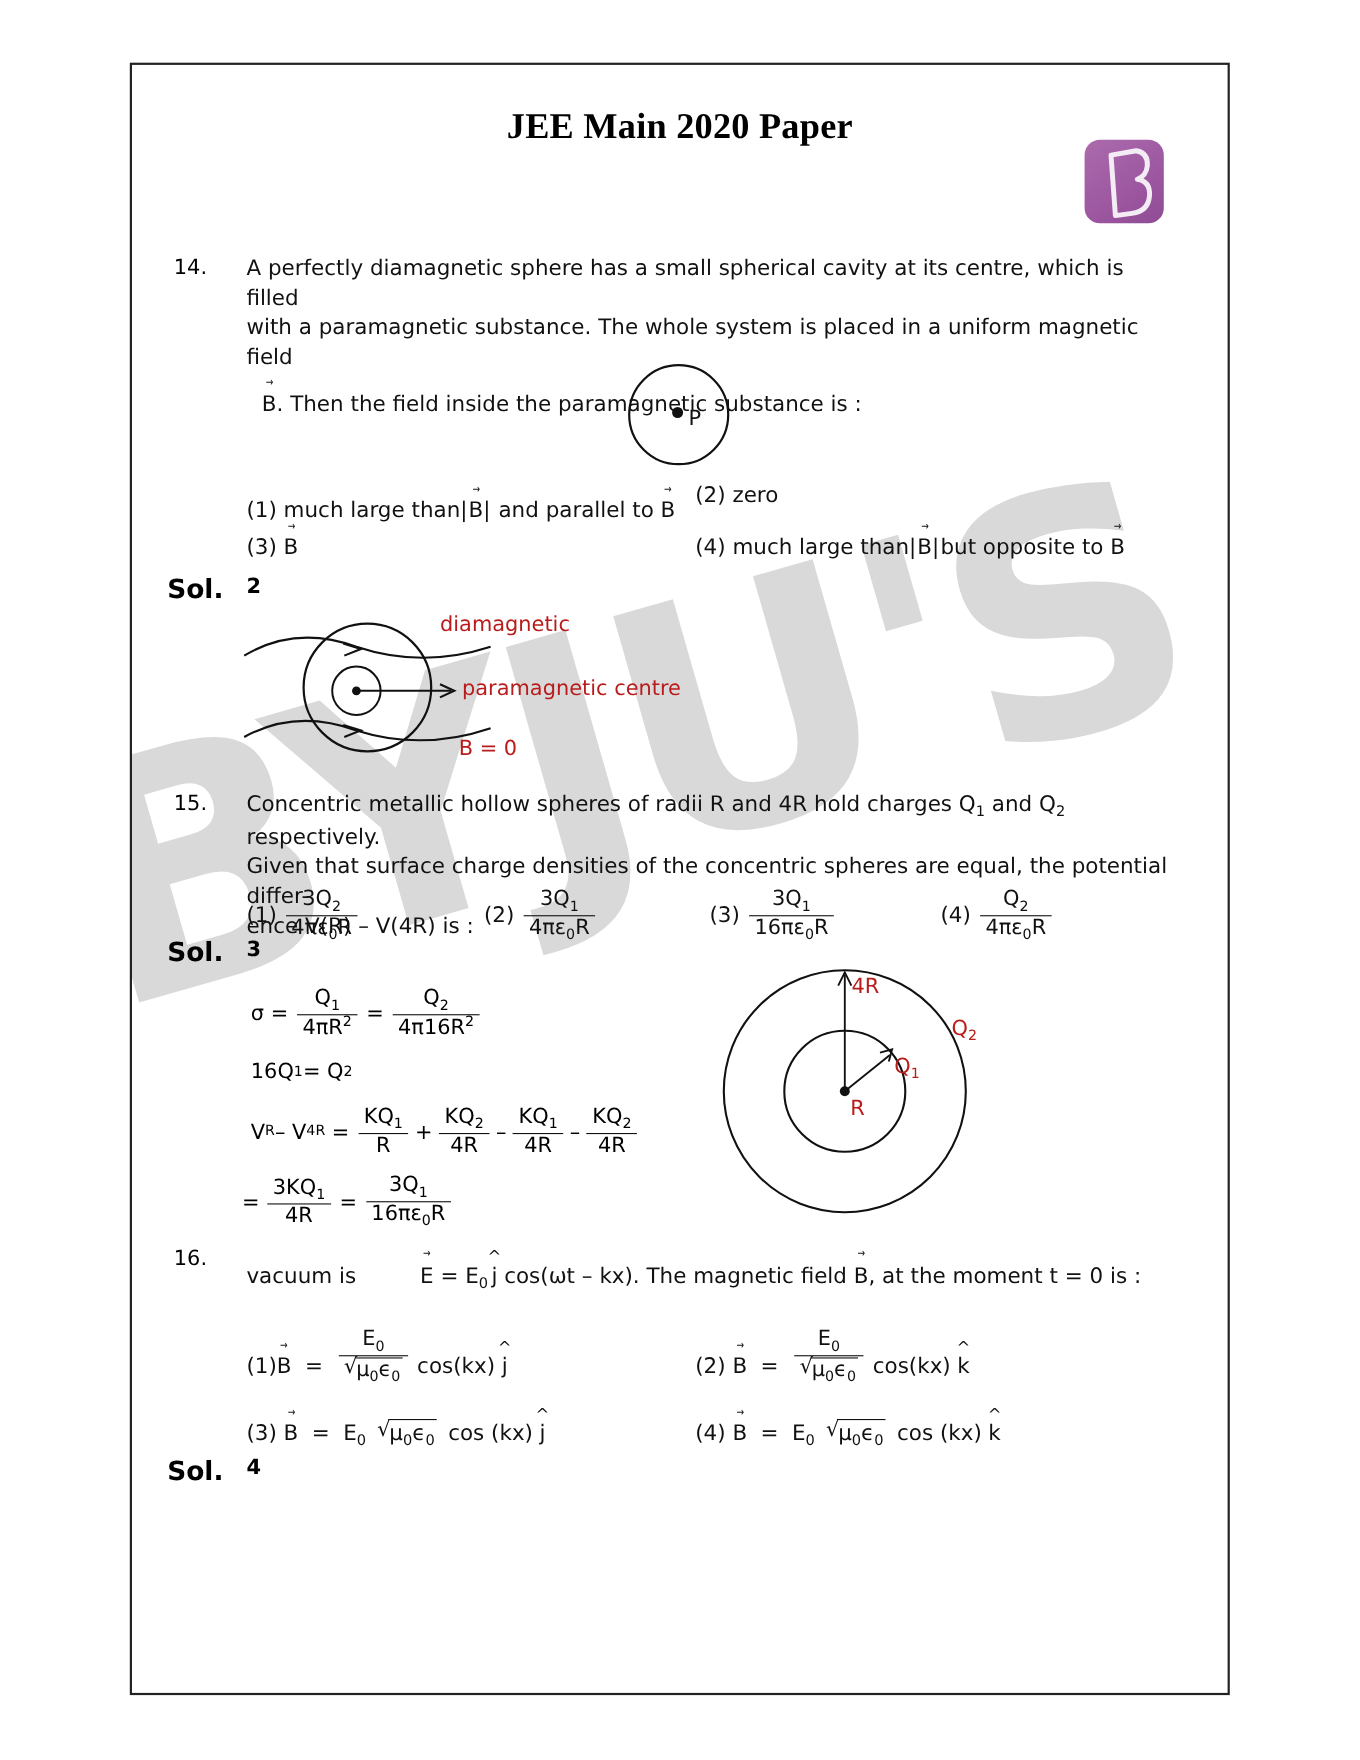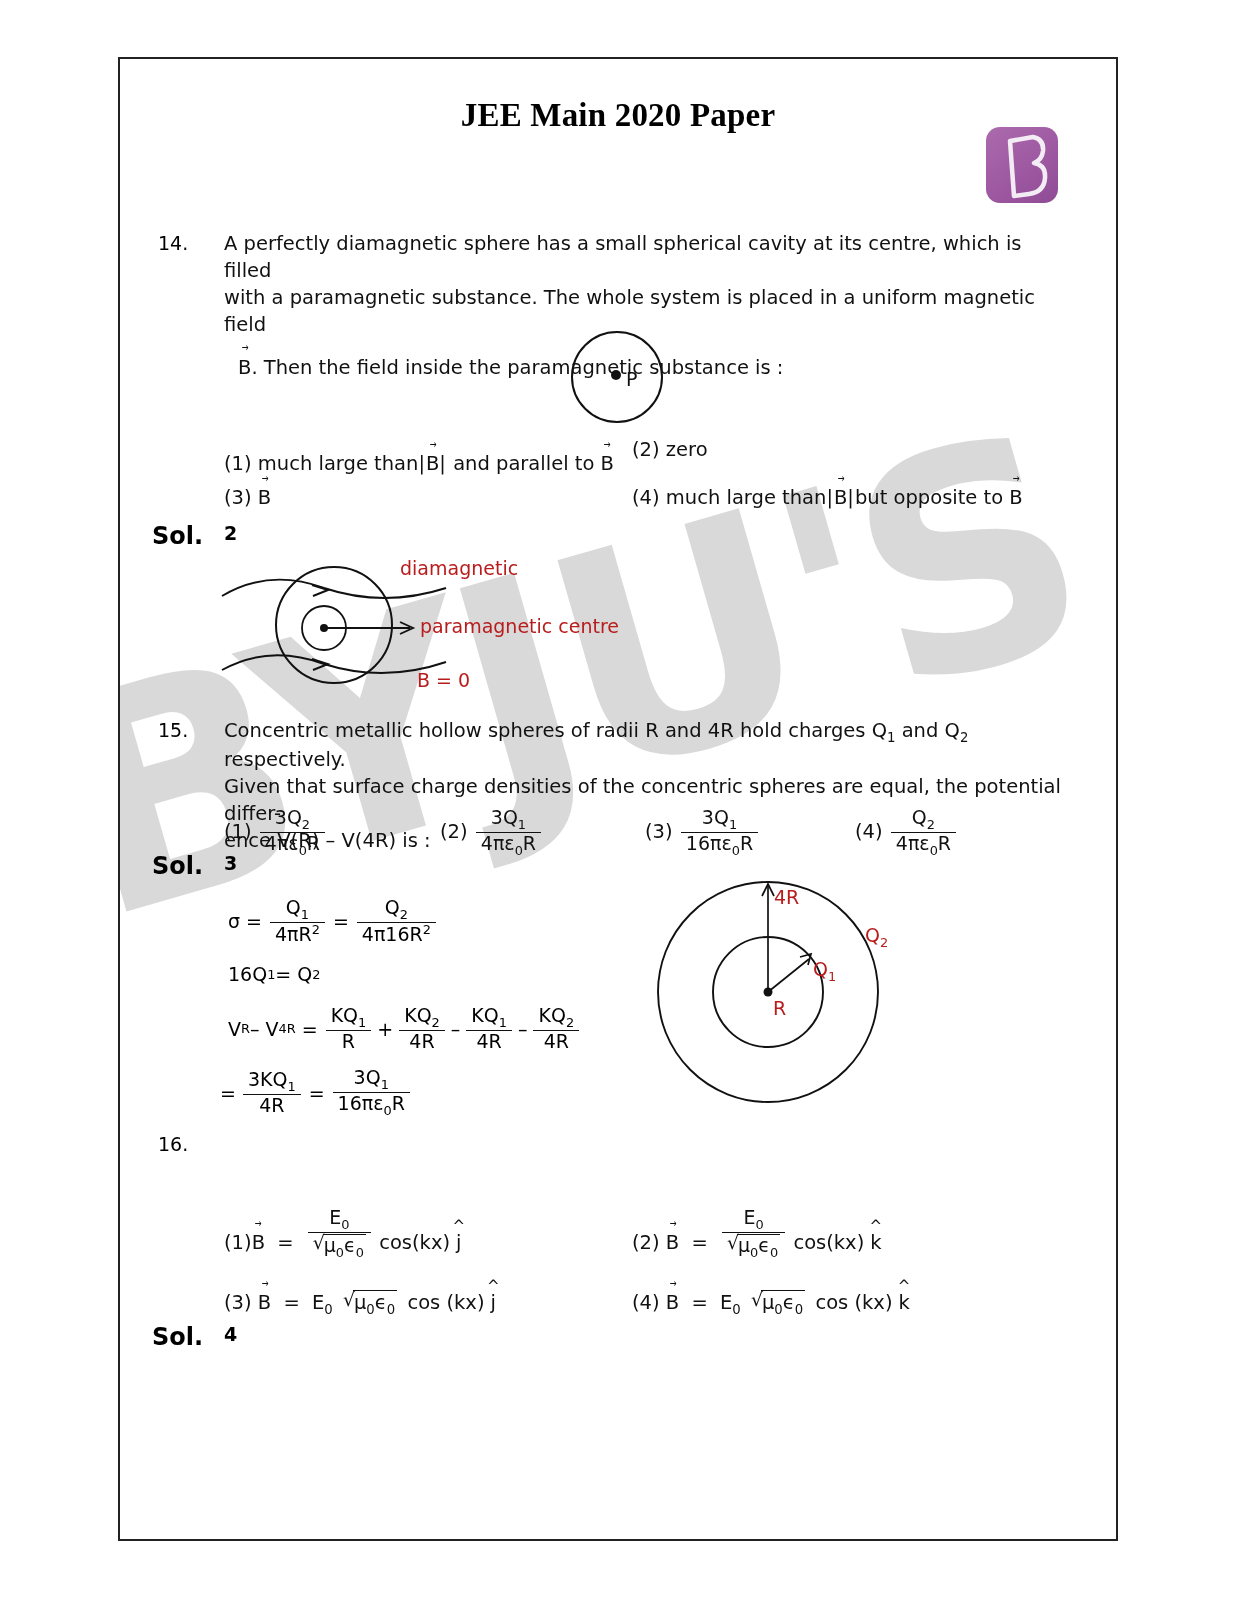--- a/index.html
+++ b/index.html
@@ -365,20 +365,24 @@
       <path d="M180 90 l11 -3 -3 11" fill="none" stroke="#111" stroke-width="1.7"></path>
     </svg>
     <div class="diagram-label" style="left:654px; top:827px;">4R</div>
     <div class="diagram-label" style="left:653px; top:938px;">R</div>
     <div class="diagram-label" style="left:693px; top:899px;"><span>Q</span><sub>1</sub></div>
     <div class="diagram-label" style="left:745px; top:865px;"><span>Q</span><sub>2</sub></div>
 
     <div class="qnum" style="left:38px; top:1074px;">16.</div>
 
     <div class="qbody" style="left:104px; top:1073px; width:850px;">
+      <div style="margin-top:13px;">
+        <span>vacuum is</span>
+        <span style="display:inline-block; width:52px;"></span><span class="vec">E</span><span> = E</span><sub>0</sub><span class="hat" style="margin-left:3px;">j</span><span> cos(ωt – kx). The magnetic field </span><span class="vec">B</span><span>, at the moment t = 0 is :</span>
+      </div>
     </div>
 
     <div class="opt" style="left:104px; top:1148px;">
       <span>(1)</span><span class="vec">B</span>
       <span style="margin:0 6px;">=</span>
       <span class="frac" style="vertical-align:-3px;">
         <span class="num"><span>E</span><sub>0</sub></span>
         <span class="den"><span class="sqrt"><span><span>μ</span><sub>0</sub><span>ϵ</span><sub>0</sub></span></span></span>
       </span>
       <span>cos(kx)</span><span class="hat" style="margin-left:6px;">j</span>

